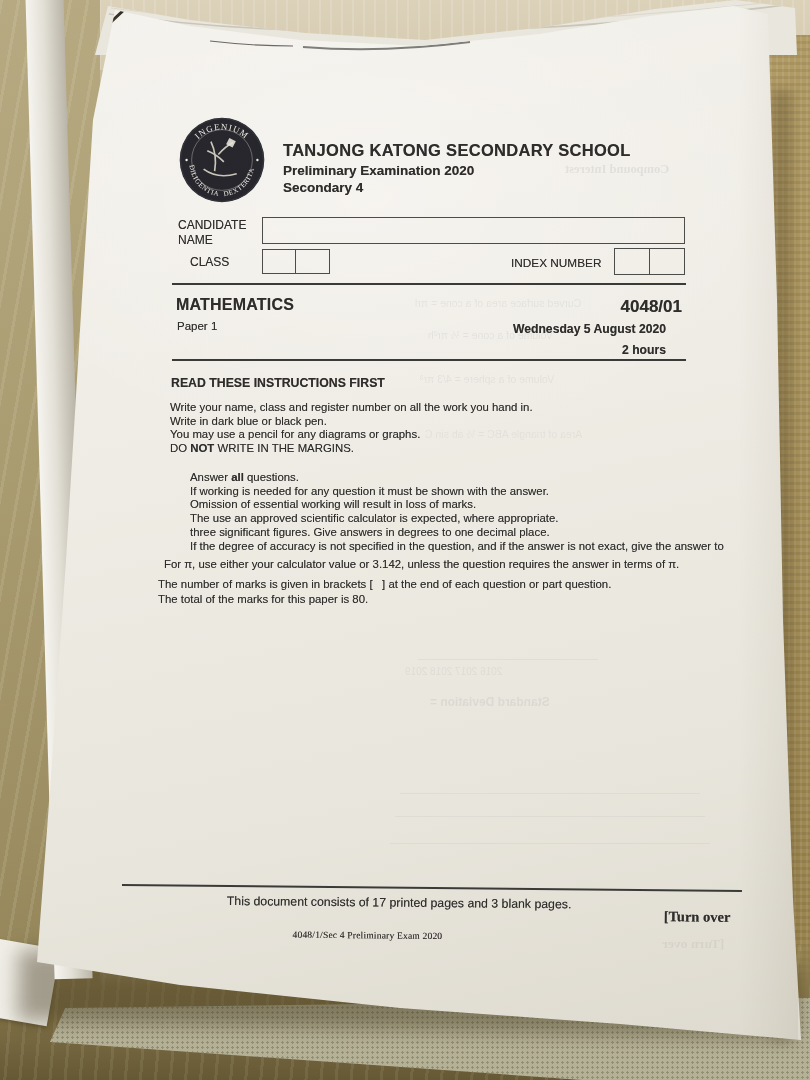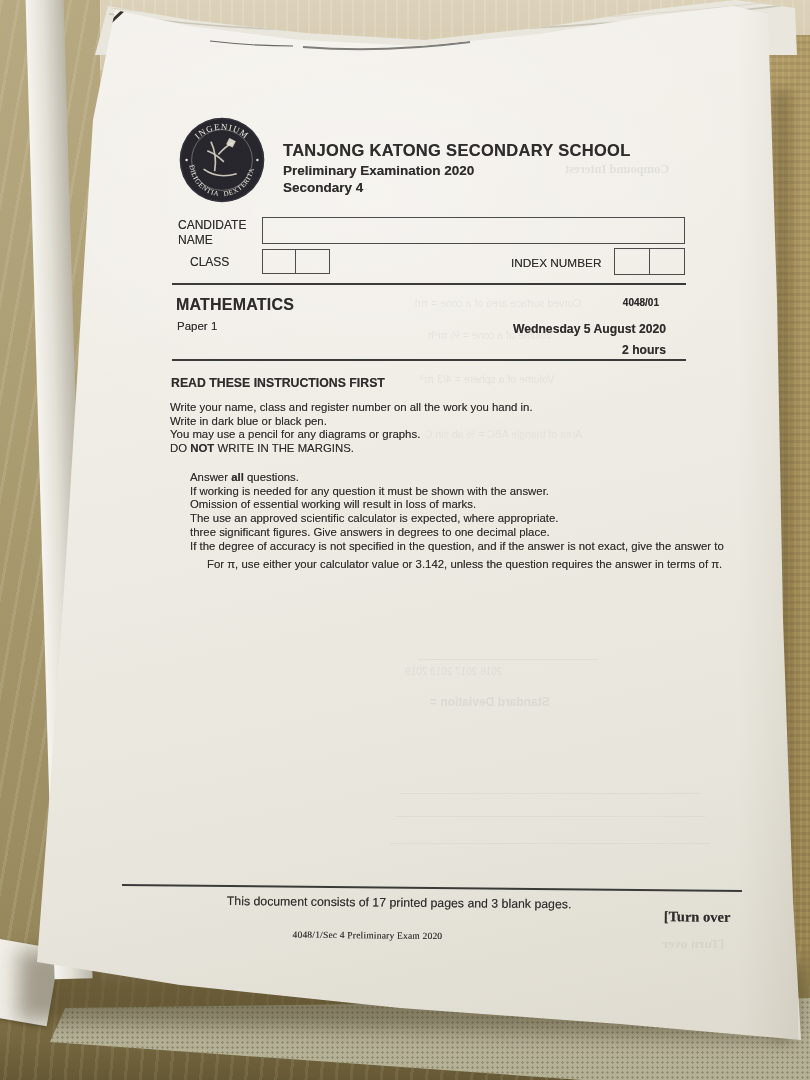--- a/index.html
+++ b/index.html
@@ -161,21 +161,21 @@
     <span class="txt" style="left:4px;top:3px;font-size:12px;"></span>
   </div>
   <div class="txt" style="left:511px;top:256px;font-size:11.8px;">INDEX NUMBER</div>
   <div class="box" style="left:614px;top:248px;width:69px;height:25px;">
     <span class="divider" style="left:34px;"></span>
     <span class="txt" style="left:4px;top:3px;font-size:12px;"></span>
   </div>
 
   <div class="rule" style="left:172px;top:283px;width:514px;height:2px;"></div>
   <div class="txt b" style="left:176px;top:296px;font-size:16px;letter-spacing:.2px;">MATHEMATICS</div>
-  <div class="txt b rt" style="left:471px;top:297px;width:188px;font-size:10px;">4048/01</div>
+  <div class="txt b rt" style="left:494px;top:297px;width:188px;font-size:17px;">4048/01</div>
   <div class="txt" style="left:177px;top:320px;font-size:11.5px;">Paper 1</div>
   <div class="txt b rt" style="left:430px;top:322px;width:236px;font-size:12.2px;">Wednesday 5 August 2020</div>
   <div class="txt b rt" style="left:430px;top:343px;width:236px;font-size:12.2px;">2 hours</div>
   <div class="rule" style="left:172px;top:359px;width:514px;height:1.6px;"></div>
 
   <div class="txt b" style="left:171px;top:376px;font-size:12.3px;">READ THESE INSTRUCTIONS FIRST</div>
 
   <div class="block" style="left:170px;top:401px;">
     <div class="ln">Write your name, class and register number on all the work you hand in.</div>
     <div class="ln">Write in dark blue or black pen.</div>
@@ -185,22 +185,26 @@
 
   <div class="block" style="left:166px;top:471px;margin-left:24px;">
     <div class="ln"><span>Answer </span><span class="b">all</span><span> questions.</span></div>
     <div class="ln">If working is needed for any question it must be shown with the answer.</div>
     <div class="ln">Omission of essential working will result in loss of marks.</div>
     <div class="ln">The use an approved scientific calculator is expected, where appropriate.</div>
     <div class="ln">three significant figures. Give answers in degrees to one decimal place.</div>
     <div class="ln">If the degree of accuracy is not specified in the question, and if the answer is not exact, give the answer to</div>
   </div>
 
-  <div class="txt" style="left:164px;top:558px;font-size:11.4px;margin-left:43px;">For π, use either your calculator value or 3.142, unless the question requires the answer in terms of π.</div>
-
+  <div class="txt" style="left:164px;top:558px;font-size:11.4px;">For π, use either your calculator value or 3.142, unless the question requires the answer in terms of π.</div>
+
+  <div class="block block3" style="left:158px;top:577px;">
+    <div class="ln">The number of marks is given in brackets [&nbsp;&nbsp;&nbsp;] at the end of each question or part question.</div>
+    <div class="ln">The total of the marks for this paper is 80.</div>
+  </div>
 
   <div class="footer-group">
     <div class="rule" style="left:122px;top:884px;width:620px;height:1.8px;"></div>
     <div class="txt" style="left:227px;top:893px;font-size:12.3px;">This document consists of 17 printed pages and 3 blank pages.</div>
     <div class="txt serif b" style="left:664px;top:903px;font-size:14.5px;">[Turn over</div>
     <div class="txt serif" style="left:293px;top:928px;font-size:9.5px;letter-spacing:.2px;">4048/1/Sec 4 Preliminary Exam 2020</div>
   </div>
 </div>
 
 </body></html>

